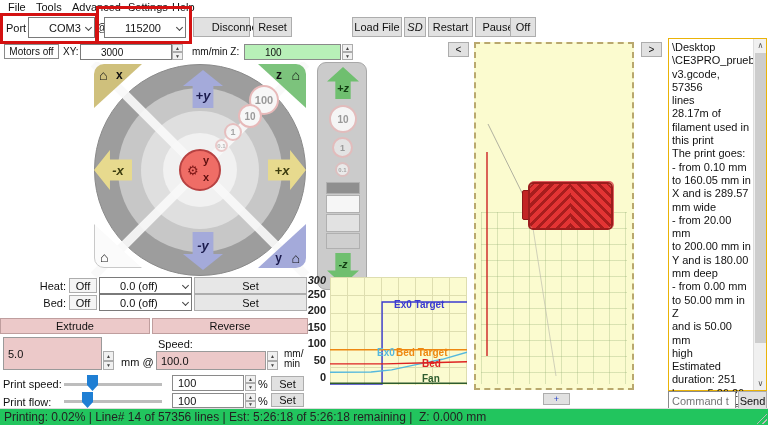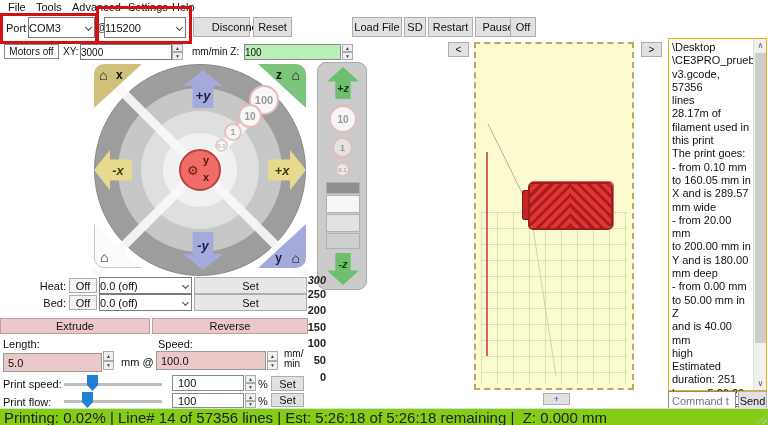--- a/index.html
+++ b/index.html
@@ -10,21 +10,21 @@
     overflow: hidden; margin: 0 auto;
   }
   .abs { position:absolute; }
   .btn {
     position:absolute; background:#e1e1e1; border:1px solid #adadad;
     display:flex; align-items:center; justify-content:center;
     font-size:11px; color:#111; cursor:default; white-space:nowrap;
   }
   .combo {
     position:absolute; background:#fff; border:1px solid #7a7a7a;
-    display:flex; align-items:center; padding-left:0; font-size:11px;
+    display:flex; align-items:center; padding-left:20px; font-size:11px;
   }
   .combo .arrow { position:absolute; right:3px; top:50%; transform:translateY(-62%) rotate(45deg);
     width:5px; height:5px; border-right:1.4px solid #444; border-bottom:1.4px solid #444; }
   .pink { background:#ecc9c9 !important; }
   .pinkfield { position:absolute; background:#ecc9c9; border:1px solid #9a9a9a; display:flex; align-items:center; padding-left:4px; }
   .spin { position:absolute; width:11px; display:flex; flex-direction:column; }
   .spin div { flex:1; background:#f0f0f0; border:1px solid #acacac; font-size:5px; line-height:4px;
     display:flex; align-items:center; justify-content:center; color:#444; }
   .label { position:absolute; white-space:nowrap; }
   .annot { position:absolute; border:3px solid #d41111; pointer-events:none; z-index:50; }
@@ -67,22 +67,22 @@
   #console-text { position:absolute; left:3px; top:2px; right:15px; font-size:11px; line-height:13.3px; color:#111; }
   #cscroll { position:absolute; right:0; top:0; width:13px; height:100%; background:#f0f0f0; border-left:1px solid #ddd; }
   .scrbtn { position:absolute; left:0; width:13px; height:13px; display:flex; align-items:center;
     justify-content:center; font-size:8px; color:#555; }
   #cthumb { position:absolute; left:1px; top:14px; width:11px; height:290px; background:#cdcdcd; }
   
   .slidertrack { position:absolute; height:3px; background:#bdbdbd; }
   .sliderhandle { position:absolute; width:11px; height:16px; background:#1f7fd4;
     clip-path:polygon(0 0,100% 0,100% 62%,50% 100%,0 62%); }
   .valuebox { position:absolute; background:#fff; border:1px solid #8a8a8a; display:flex; align-items:center; padding-left:5px; }
-  #statusbar { position:absolute; left:0; top:408px; width:768px; height:17px; background:#84cc16;
-    border-top:1px solid #dcdcdc; display:flex; align-items:center; padding-left:4px; font-size:15px; color:#222; }
+  #statusbar { position:absolute; left:0; top:408px; width:768px; height:17px; background:#22c55e;
+    border-top:1px solid #dcdcdc; display:flex; align-items:center; padding-left:4px; font-size:12px; color:#222; }
   #grip { position:absolute; right:1px; bottom:1px; width:11px; height:11px;
     background:repeating-linear-gradient(135deg,#bbb 0 1px, transparent 1px 4px);
     clip-path:polygon(100% 0,100% 100%,0 100%); }
   input { font-family:"Liberation Sans",sans-serif; }
 </style>
 </head>
 <body>
 
 <div id="app">
 
@@ -100,21 +100,21 @@
     <span class="arrow"></span>
   </div>
   <span class="label" style="left:97px;top:22px;font-size:10px;">@</span>
   <div class="combo" style="left:104px;top:17px;width:82px;height:21px;">
     <span>115200</span>
     <span class="arrow"></span>
   </div>
   <div class="btn" style="left:193px;top:17px;width:57px;height:20px;padding-left:35px;">Disconnect</div>
   <div class="btn" style="left:253px;top:17px;width:39px;height:20px;">Reset</div>
   <div class="btn" style="left:352px;top:17px;width:50px;height:20px;">Load File</div>
-  <div class="btn" style="left:404px;top:17px;width:22px;height:20px;">SD</div>
+  <div class="btn" style="left:404px;top:17px;width:22px;height:20px;font-style:italic;">SD</div>
   <div class="btn" style="left:428px;top:17px;width:45px;height:20px;">Restart</div>
   <div class="btn" style="left:475px;top:17px;width:46px;height:20px;">Pause</div>
   <div class="btn" style="left:510px;top:17px;width:26px;height:20px;">Off</div>
 
   <div class="annot" style="left:0;top:13px;width:98px;height:31px;"></div>
   <div class="annot" style="left:96px;top:6px;width:96px;height:38px;"></div>
 
   <div class="btn" style="left:4px;top:44px;width:55px;height:15px;font-size:10px;background:#fff;border-color:#8a8a8a;">Motors off</div>
   <span class="label" style="left:63px;top:46px;font-size:10px;">XY:</span>
   <div class="combo" style="left:80px;top:44px;width:92px;height:16px;font-size:10px;">
@@ -212,21 +212,21 @@
     <span>0.0 (off)</span>
     <span class="arrow"></span>
   </div>
   <div class="btn" style="left:194px;top:294px;width:113px;height:17px;background:#e7e7e7;">Set</div>
 
   <div class="btn pink" style="left:0;top:318px;width:150px;height:16px;border-color:#bf9e9e;">Extrude</div>
   <div class="btn pink" style="left:152px;top:318px;width:156px;height:16px;border-color:#bf9e9e;">Reverse</div>
 
   <span class="label" style="left:3px;top:338px;">Length:</span>
   <span class="label" style="left:158px;top:338px;">Speed:</span>
-  <div class="pinkfield" style="left:3px;top:353px;width:99px;height:19px;">
+  <div class="pinkfield" style="left:3px;top:337px;width:99px;height:33px;">
       <span>5.0</span>
     </div>
   <div class="spin" style="left:103px;top:351px;height:19px;">
       <div>▲</div>
       <div>▼</div>
     </div>
   <span class="label" style="left:121px;top:356px;">mm @</span>
   <div class="pinkfield" style="left:156px;top:351px;width:110px;height:19px;">
       <span>100.0</span>
     </div>
@@ -267,20 +267,34 @@
 
   <div id="yticks">
       <div class="ytick" style="left: 300px; top: 274px; font-style: italic;">300</div>
       <div class="ytick" style="left: 300px; top: 287.6px;">250</div>
       <div class="ytick" style="left: 300px; top: 304.2px;">200</div>
       <div class="ytick" style="left: 300px; top: 320.8px;">150</div>
       <div class="ytick" style="left: 300px; top: 337.4px;">100</div>
       <div class="ytick" style="left: 300px; top: 354px;">50</div>
       <div class="ytick" style="left: 300px; top: 370.6px;">0</div>
     </div>
+  <div id="plot">
+    <svg id="chart-svg" width="137" height="108" style="position:absolute;left:0;top:0;">
+        <polyline points="0.0,107.0 52.1,107.0 52.1,25.0 137.0,25.0" fill="none" stroke="#3b3bd0" stroke-width="1.4"></polyline>
+        <polyline points="0.0,95.3 41.1,95.0 61.6,92.9 84.9,87.9 112.3,82.3 137.0,75.2" fill="none" stroke="#55b8dd" stroke-width="1.4"></polyline>
+        <polyline points="0.0,72.7 137.0,72.7" fill="none" stroke="#ee8811" stroke-width="1.4"></polyline>
+        <polyline points="0.0,86.9 54.8,86.9 98.6,85.8 137.0,84.7" fill="none" stroke="#dd2222" stroke-width="1.4"></polyline>
+        <polyline points="0.0,106.3 137.0,106.3" fill="none" stroke="#2e5c2e" stroke-width="1.4"></polyline>
+      </svg>
+    <span class="plotlabel" style="left: 64px; top: 22px; color: rgb(59, 59, 208);">Ex0 Target</span>
+    <span class="plotlabel" style="left: 47px; top: 70px; color: rgb(85, 184, 221);">Ex0</span>
+    <span class="plotlabel" style="left: 66px; top: 70px; color: rgb(238, 136, 17);">Bed Target</span>
+    <span class="plotlabel" style="left: 92px; top: 81px; color: rgb(221, 34, 34);">Bed</span>
+    <span class="plotlabel" style="left: 92px; top: 96px; color: rgb(46, 92, 46);">Fan</span>
+  </div>
 
   <div class="btn" style="left:448px;top:42px;width:21px;height:15px;font-size:10px;">&lt;</div>
   <div class="btn" style="left:641px;top:42px;width:21px;height:15px;font-size:10px;">&gt;</div>
   <div id="viewer">
     <div id="vgrid"></div>
     <svg width="156" height="344" style="position:absolute;left:0;top:0;">
       <line x1="12" y1="80" x2="54" y2="165" stroke="#a8a89a" stroke-width="0.9"></line>
       <line x1="54" y1="165" x2="80" y2="332" stroke="#bdbdae" stroke-width="0.7"></line>
       <line x1="11" y1="108" x2="11" y2="312" stroke="#cc2222" stroke-width="1.4"></line>
     </svg>
@@ -305,21 +319,21 @@
         <div>- from 0.10 mm</div>
         <div>to 160.05 mm in</div>
         <div>X and is 289.57</div>
         <div>mm wide</div>
         <div>- from 20.00 mm</div>
         <div>to 200.00 mm in</div>
         <div>Y and is 180.00</div>
         <div>mm deep</div>
         <div>- from 0.00 mm</div>
         <div>to 50.00 mm in Z</div>
-        <div>and is 40.00 mm</div>
+        <div>and is 50.00 mm</div>
         <div>high</div>
         <div>Estimated</div>
         <div>duration: 251</div>
         <div>layers, 5:26:26</div>
         <div>Print started at:</div>
         <div>09:54:00</div>
       </div>
     <div id="cscroll">
       <div class="scrbtn" style="top:0;">∧</div>
       <div id="cthumb"></div>

